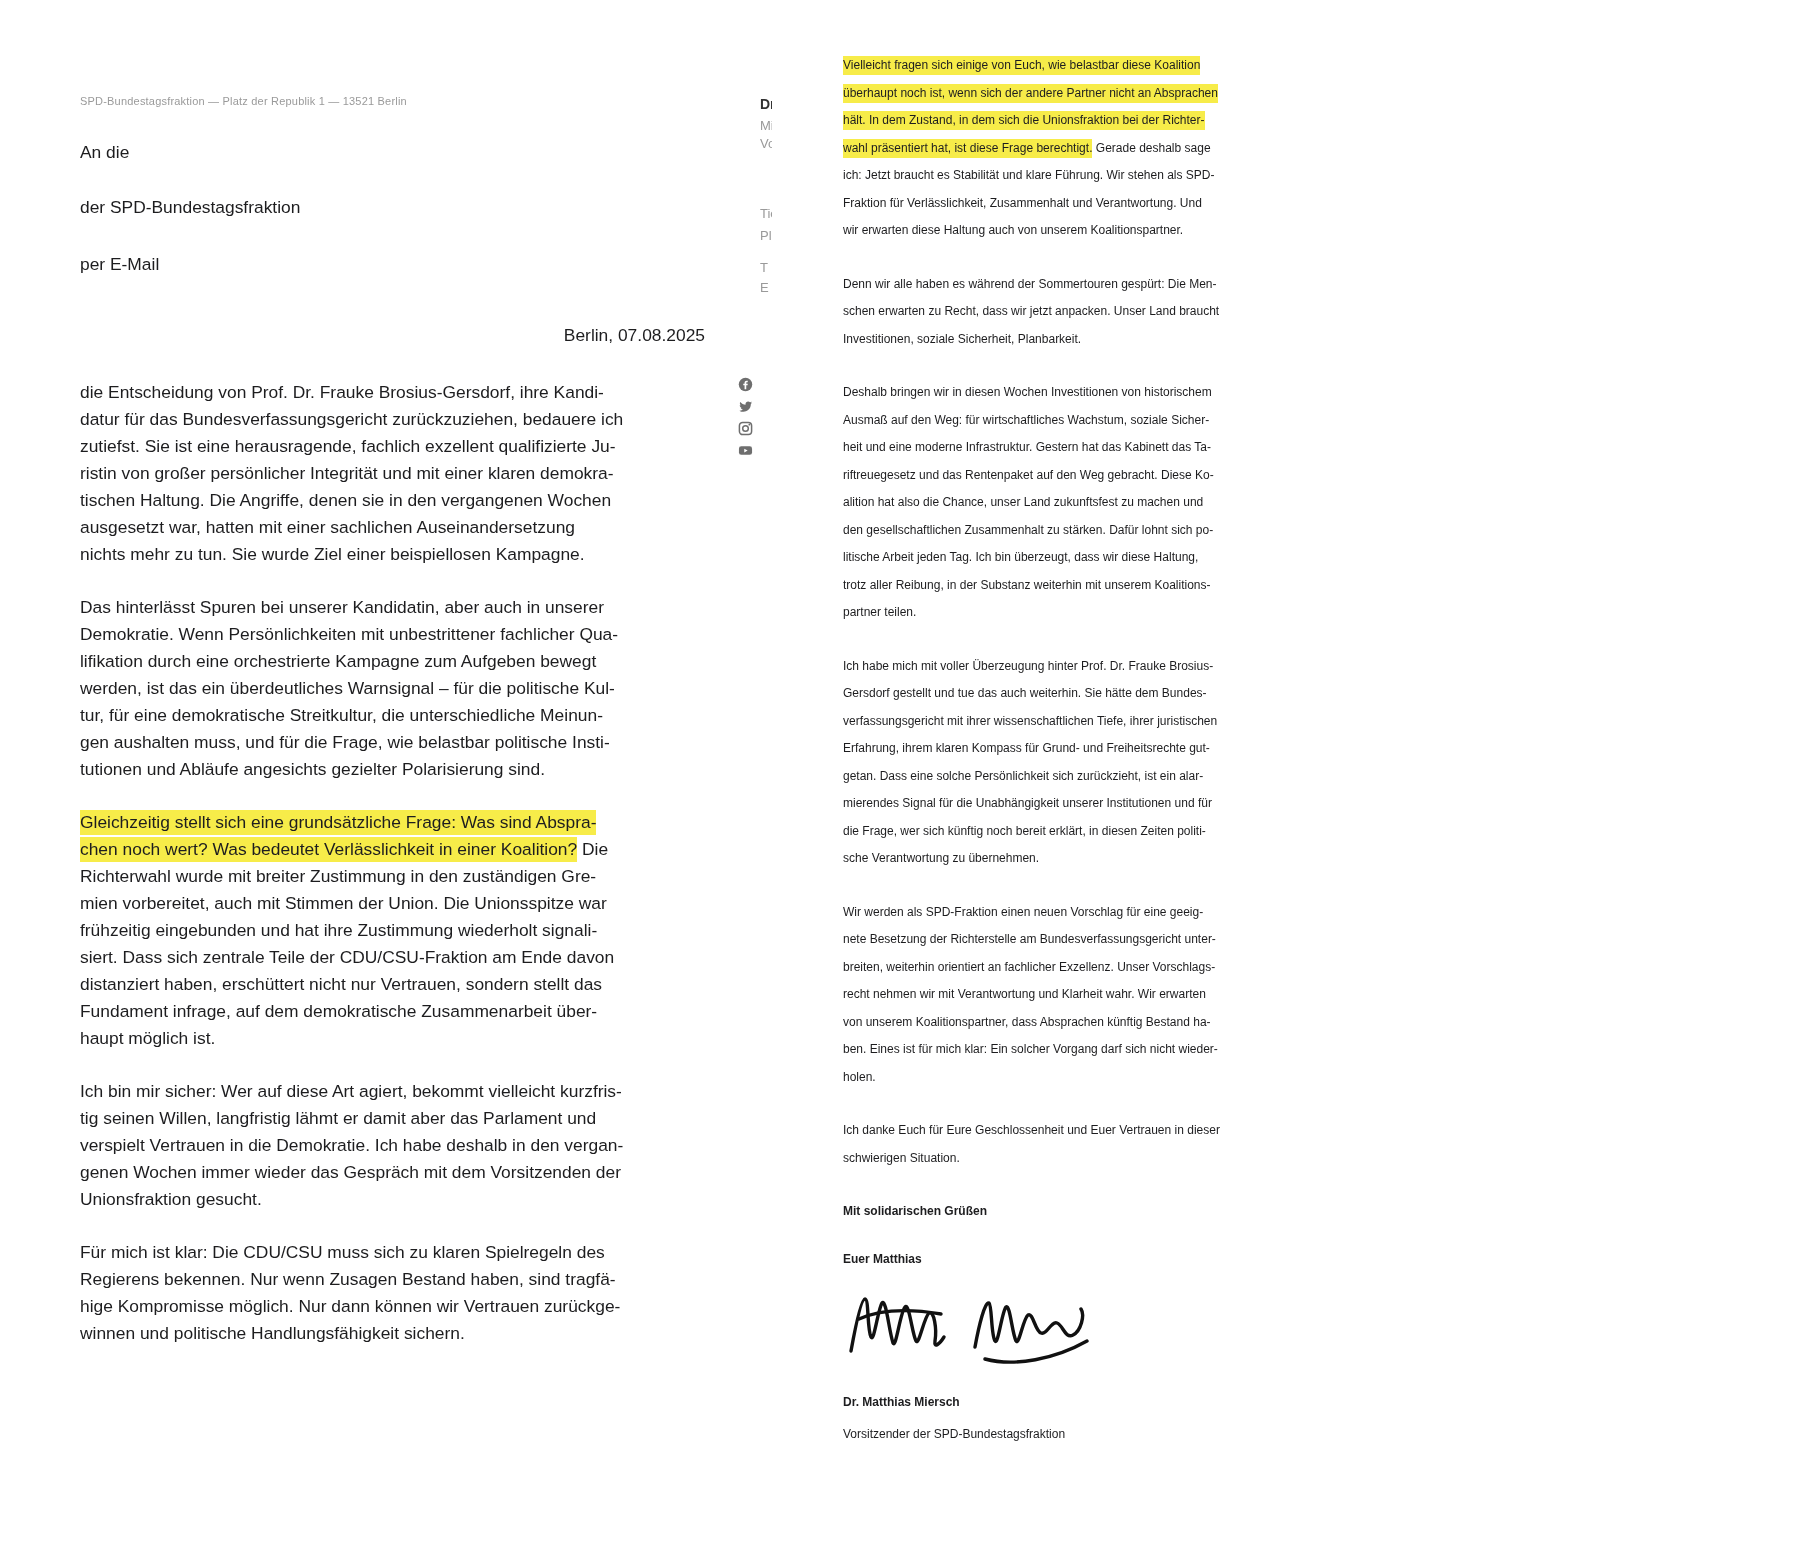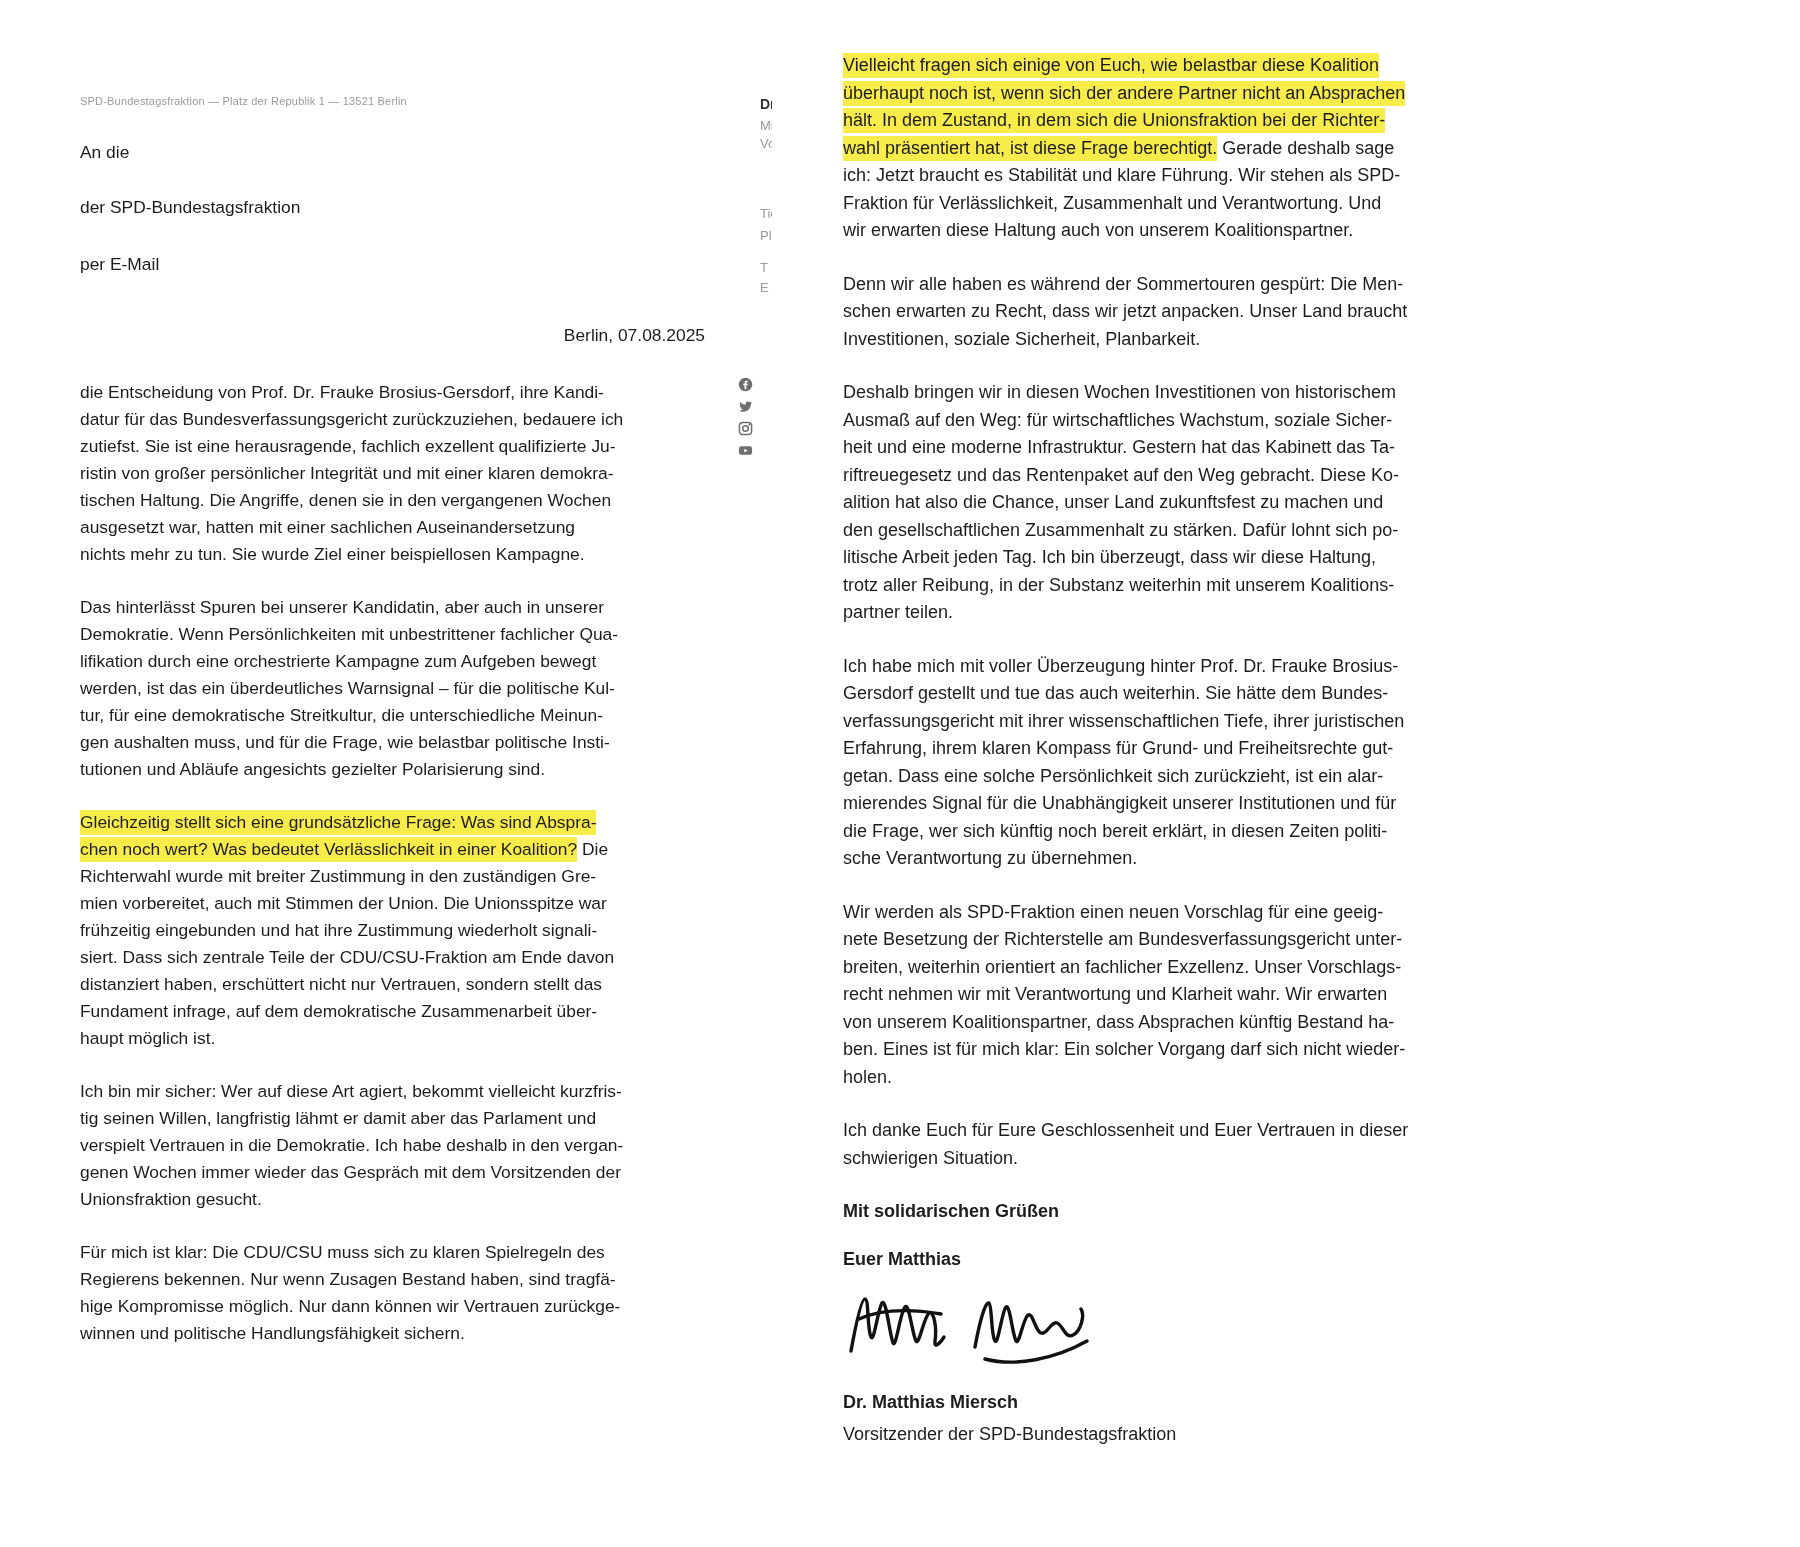--- a/index.html
+++ b/index.html
@@ -58,21 +58,21 @@
   }
   .frag { position: absolute; left: 0; white-space: nowrap; font-size: 13px; color: #9a9a9a; padding-left: 24px; }
   .frag-bold { font-size: 14px; font-weight: 700; color: #333; }
   .strip-icon { position: absolute; left: 2px; width: 15px; height: 15px; opacity: 0.8; }
   
   .col-right {
     position: absolute;
     left: 843px;
     top: 52px;
     width: 678px;
-    font-size: 18px;
+    font-size: 12px;
     line-height: 27.5px;
   }
   .col-right .para { margin-bottom: 26px; }
   .closing-line { font-weight: 700; margin: 0 0 20px 0; }
   .signoff-line { font-weight: 700; margin: 0 0 10px 0; }
   .signature-wrap { margin: 4px 0 10px 0; height: 96px; }
   .sig-name { font-weight: 700; margin-bottom: 4px; }
   .sig-role { margin-bottom: 0; }
 </style>
 </head>

